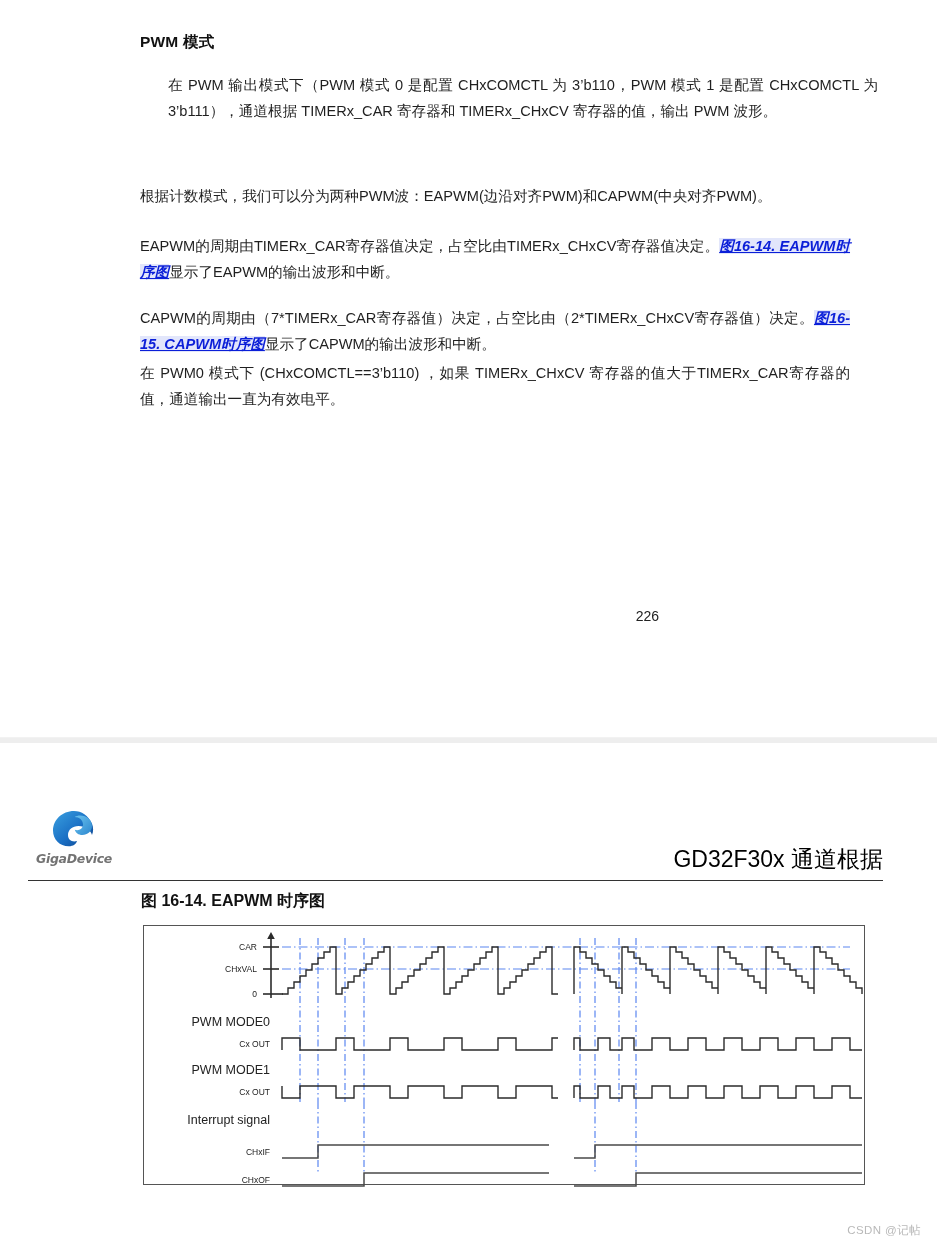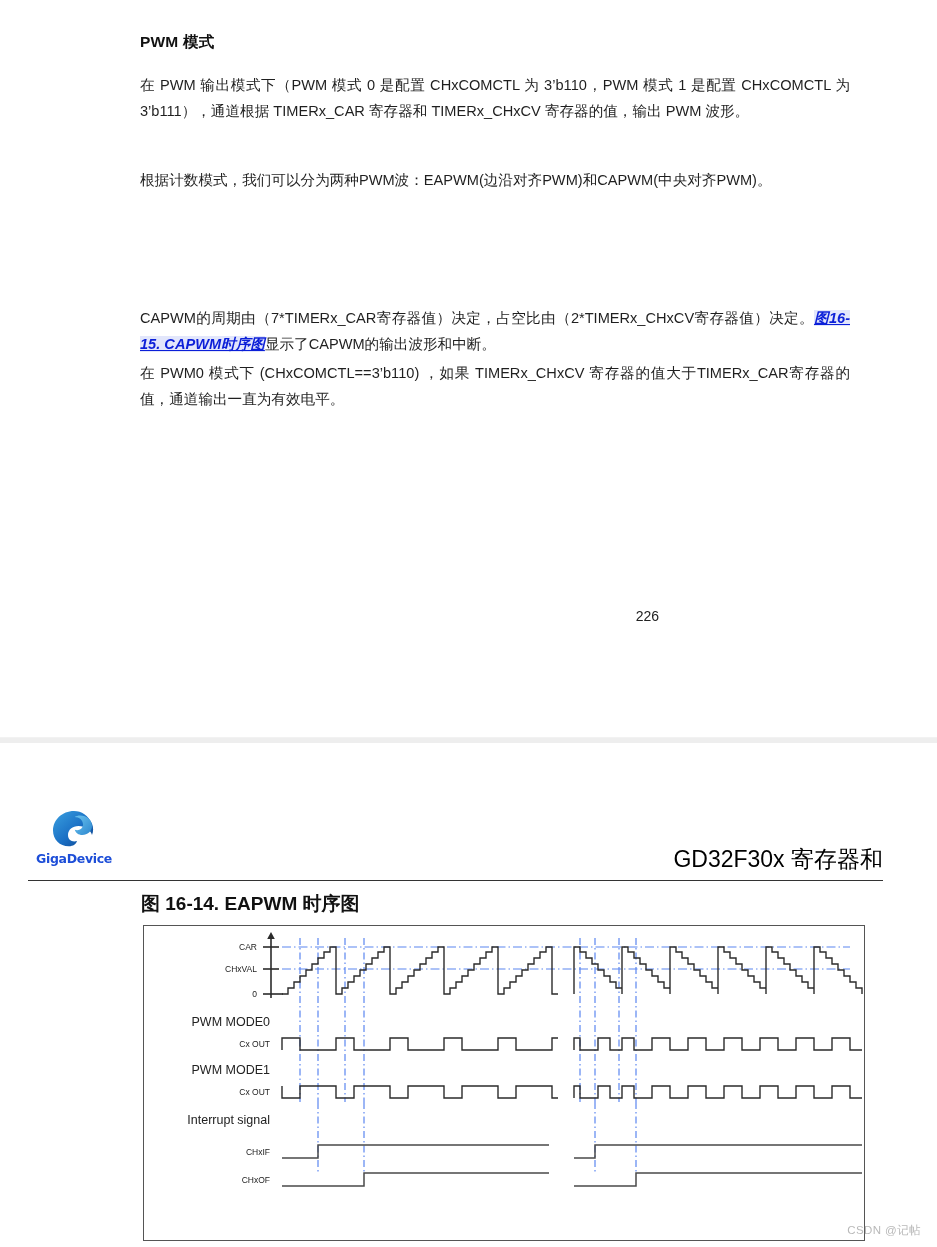--- a/index.html
+++ b/index.html
@@ -106,24 +106,25 @@
   }
   #logo-mark {
     width: 48px;
     height: 42px;
     margin: 0 auto;
     display: block;
   }
   #logo-text {
     font-size: 12.5px;
     font-weight: bold;
-    color: #1d4ed8;
+    color: #737373;
     letter-spacing: -0.3px;
     margin-top: 1px;
     font-family: "DejaVu Sans", sans-serif;
+    font-style: italic;
   }
   #header-title {
     position: absolute;
     right: 0;
     top: 36px;
     font-size: 23px;
     color: #000;
     white-space: nowrap;
   }
   #header-rule {
@@ -133,32 +134,32 @@
     width: 855px;
     height: 0;
     border-top: 1.6px solid #333;
   }
 
   
   #figure-caption {
     position: absolute;
     left: 141px;
     top: 148px;
-    font-size: 19px;
+    font-size: 16px;
     font-weight: bold;
     color: #111;
   }
 
   
   #figure-box {
     position: absolute;
     left: 143px;
     top: 182px;
     width: 722px;
-    height: 316px;
+    height: 260px;
     border: 1.4px solid #555;
     background: #fff;
     box-sizing: border-box;
   }
 
   #figure-svg {
     display: block;
     width: 722px;
     height: 285px;
   }
@@ -178,28 +179,31 @@
     fill: #222;
   }
 </style>
 </head>
 <body>
 
 <div id="page-one">
 
   <h1 class="section-title content-col" style="top:32px;">PWM 模式</h1>
 
-  <p class="para content-col justified" style="top:73px;">
+  <p class="para content-col justified" style="top:73px;margin-left:28px;">
     <span>在 PWM 输出模式下（PWM 模式 0 是配置 CHxCOMCTL 为 3’b110，PWM 模式 1 是配置 CHxCOMCTL 为 3’b111），通道根据 TIMERx_CAR 寄存器和 TIMERx_CHxCV 寄存器的值，输出 PWM 波形。</span>
   </p>
 
-  <p class="para content-col" style="top:168px;">
+  <p class="para content-col" style="top:184px;">
     <span>根据计数模式，我们可以分为两种PWM波：EAPWM(边沿对齐PWM)和CAPWM(中央对齐PWM)。</span>
   </p>
 
+  <p class="para content-col" style="top:234px;">
+    <span>EAPWM的周期由TIMERx_CAR寄存器值决定，占空比由TIMERx_CHxCV寄存器值决定。</span><a class="link" href="#">图16-14. EAPWM时序图</a><span>显示了EAPWM的输出波形和中断。</span>
+  </p>
 
   <p class="para content-col" style="top:306px;">
     <span>CAPWM的周期由（7*TIMERx_CAR寄存器值）决定，占空比由（2*TIMERx_CHxCV寄存器值）决定。</span><a class="link" href="#">图16-15. CAPWM时序图</a><span>显示了CAPWM的输出波形和中断。</span>
   </p>
 
   <p class="para content-col justified" style="top:361px;">
     <span>在 PWM0 模式下 (CHxCOMCTL==3’b110) ，如果 TIMERx_CHxCV 寄存器的值大于TIMERx_CAR寄存器的值，通道输出一直为有效电平。</span>
   </p>
 
 
@@ -224,21 +228,21 @@
             <stop offset="0%" stop-color="#6cc4ee"></stop>
             <stop offset="100%" stop-color="#2b86cf"></stop>
           </linearGradient>
         </defs>
         <path d="M32 4 C16 4 4 16 4 30 C4 42 13 51 25 51 C31 51 35 48 36 44 C30 46 24 43 24 36 C24 29 30 24 38 24 C47 24 54 29 56 36 C58 31 58 26 56 21 C51 10 42 4 32 4 Z" fill="url(#gdg)"></path>
         <path d="M40 10 C49 10 56 16 56 24 C56 31 50 36 43 36 C38 36 34 33 33 29 C38 31 44 28 44 22 C44 16 39 12 33 12 C35 10.7 37.4 10 40 10 Z" fill="url(#gdg2)"></path>
       </svg>
       <div id="logo-text">GigaDevice</div>
     </div>
 
-    <div id="header-title">GD32F30x 寄存器和</div>
+    <div id="header-title">GD32F30x 通道根据</div>
   </div>
 
   <div id="header-rule"></div>
 
   <div id="figure-caption">图 16-14. EAPWM 时序图</div>
 
   <div id="figure-box">
     <svg id="figure-svg" viewBox="0 0 722 285">
 
       <g stroke="#5b86f0" stroke-width="1.2" fill="none" stroke-dasharray="7 3 1.5 3">

